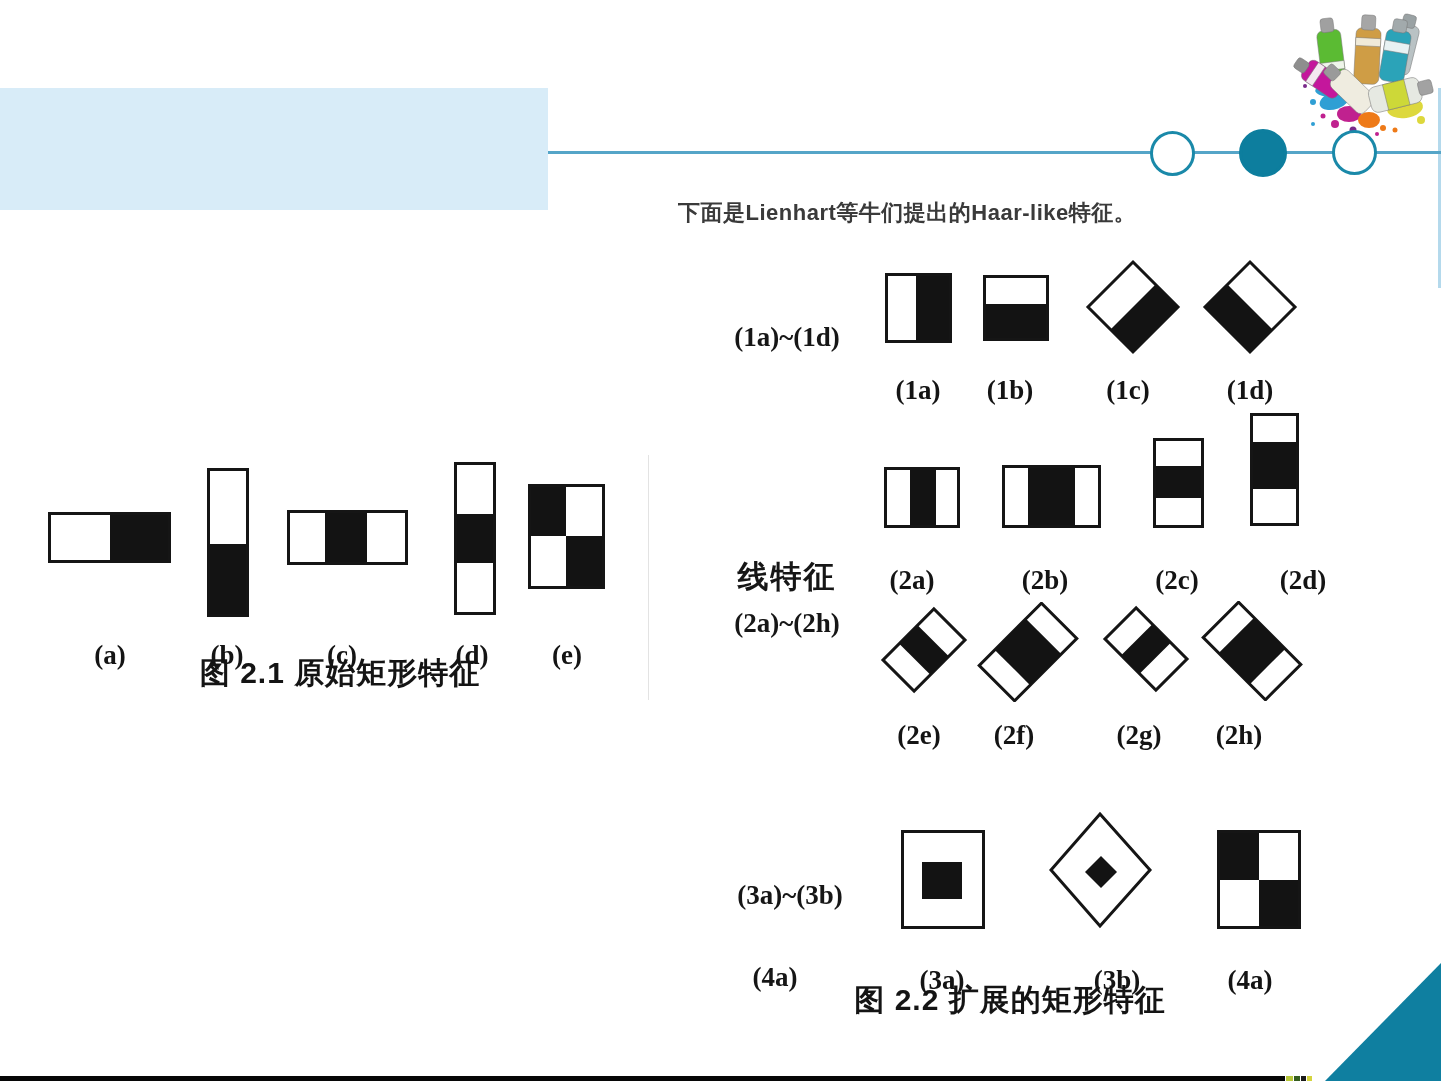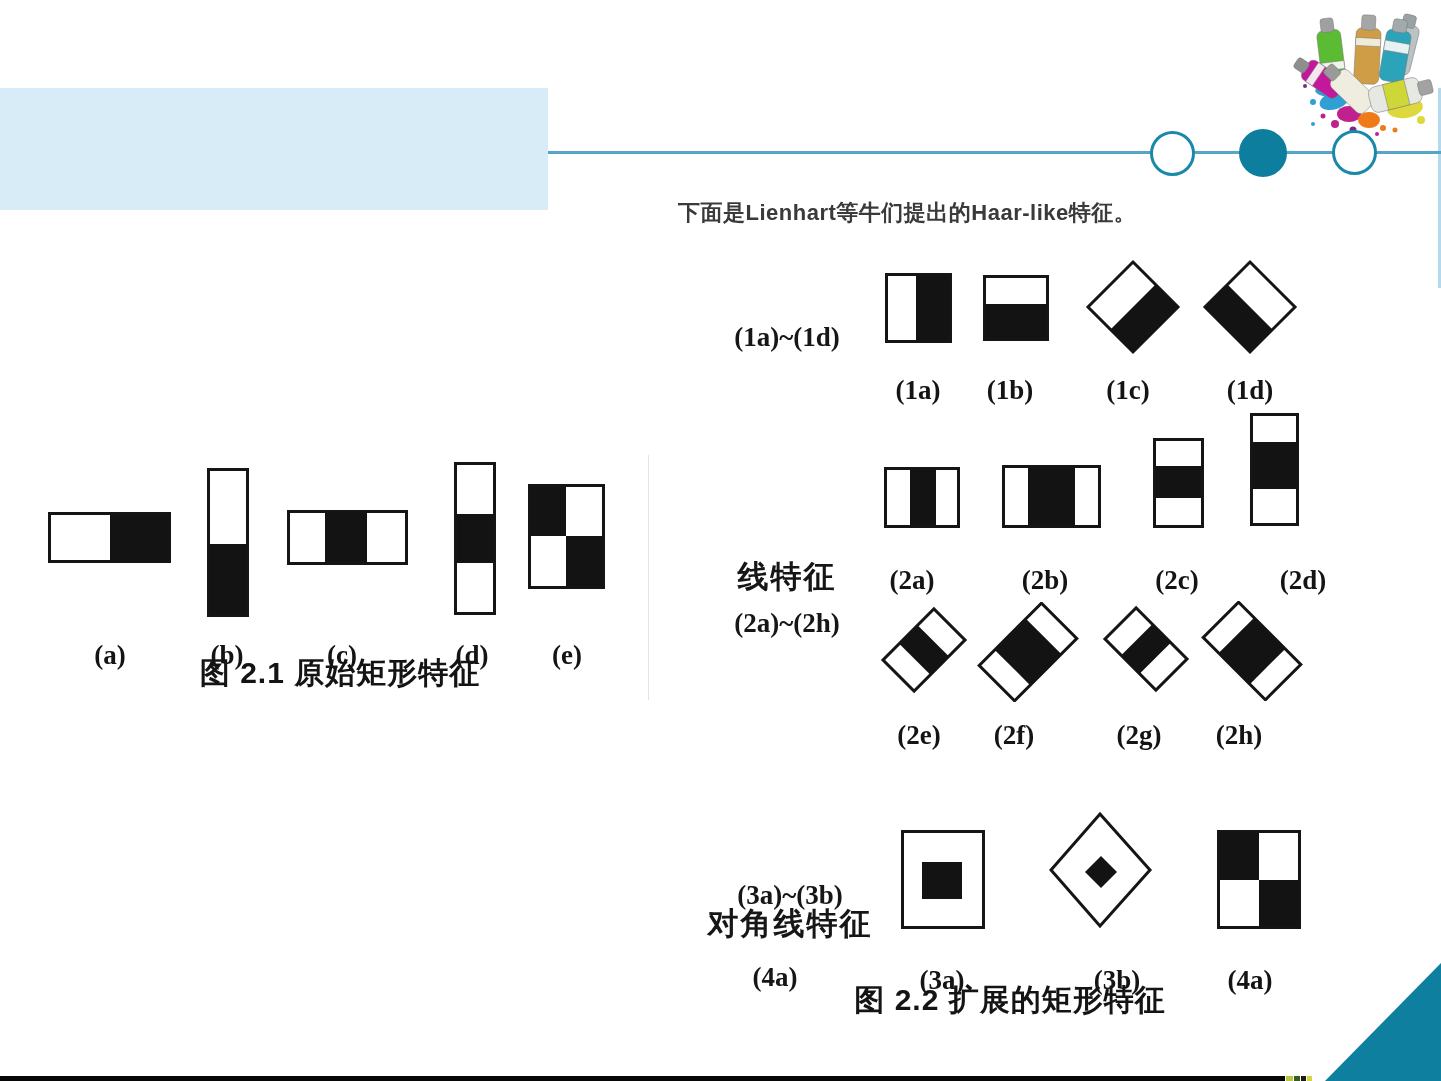--- a/index.html
+++ b/index.html
@@ -226,21 +226,20 @@
         <rect x="33" y="25" width="44" height="50" fill="#131313"></rect>
       </g>
     </svg>
 
     <span class="flabel" style="left:239px;top:470px;">(2e)</span>
     <span class="flabel" style="left:334px;top:470px;">(2f)</span>
     <span class="flabel" style="left:459px;top:470px;">(2g)</span>
     <span class="flabel" style="left:559px;top:470px;">(2h)</span>
 
     <div class="grange" style="left:10px;top:598px;width:200px;margin-top:32px;">(3a)~(3b)</div>
-    <div class="gtitle" style="left:10px;top:653px;width:200px;">对角线特征</div>
     <div class="grange" style="left:10px;top:712px;width:170px;">(4a)</div>
 
     <div class="feat" style="left:221px;top:580px;width:84px;height:99px;">
       <div class="inner-b" style="left:18px;top:29px;width:40px;height:37px;"></div>
     </div>
     <svg class="fsvg" style="left:368px;top:561px;" width="105" height="118" viewBox="0 0 105 118">
       <polygon points="52,3 102,59 52,115 3,59" fill="#fff" stroke="#151515" stroke-width="3"></polygon>
       <polygon points="53,45 69,61 53,77 37,61" fill="#131313"></polygon>
     </svg>
     <div class="feat checker" style="left:537px;top:580px;width:84px;height:99px;grid-template-columns:1fr 1fr;grid-template-rows:1fr 1fr;">

